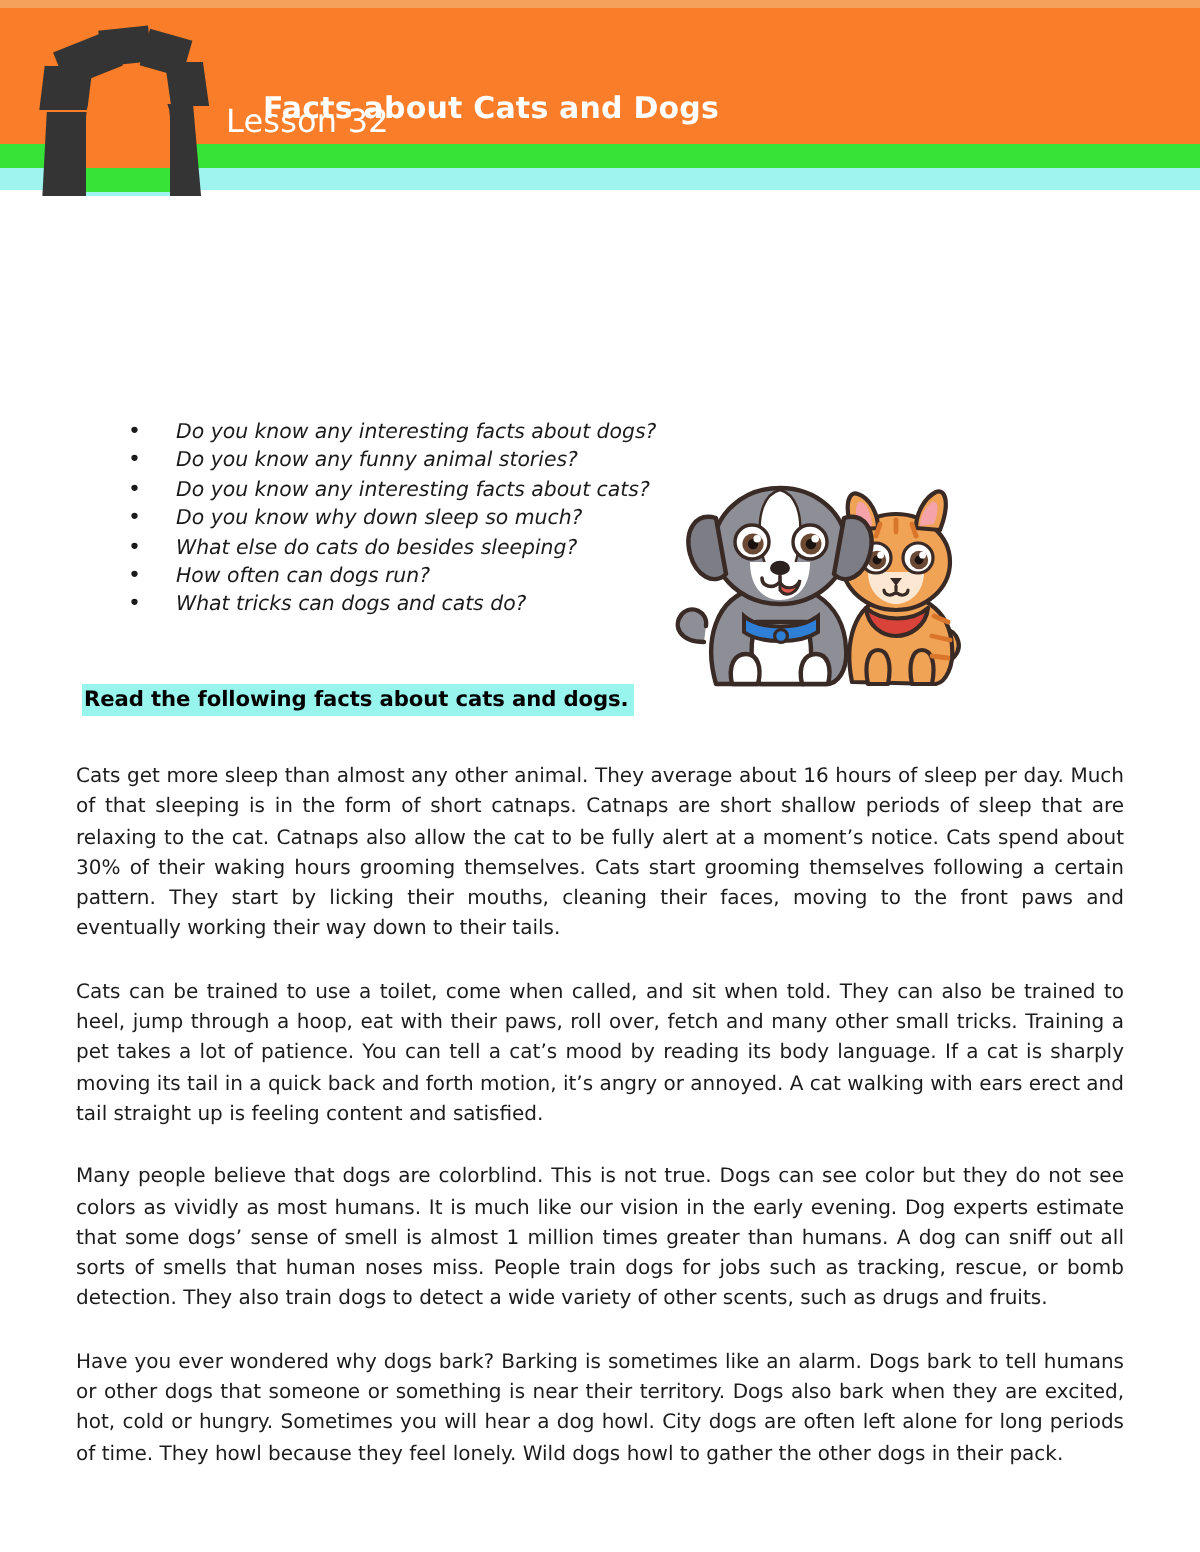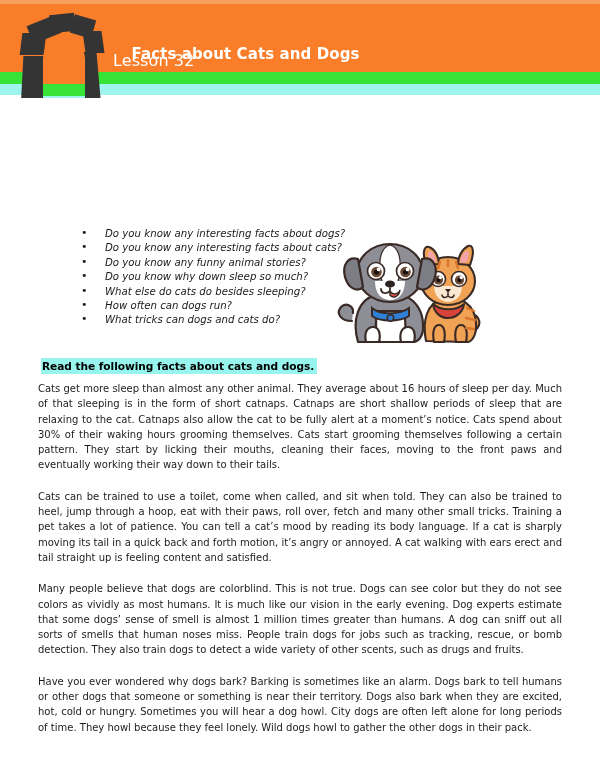--- a/index.html
+++ b/index.html
@@ -140,21 +140,21 @@
   .page {
     position: relative;
     padding: 0;
   }
 
   .bullet-list {
     position: absolute;
     left: 62px;
     top: 112px;
     width: 280px;
-    margin: 17px;
+    margin: 0;
     padding: 0;
     list-style: none;
   }
   .bullet-list li {
     position: relative;
     font-size: 10.2px;
     font-style: italic;
     color: #1a1a1a;
     line-height: 14.4px;
     padding-left: 26px;
@@ -175,21 +175,21 @@
     position: absolute;
     left: 330px;
     top: 131px;
     width: 175px;
     height: 120px;
   }
 
   .read-heading {
     position: absolute;
     left: 41px;
-    top: 260px;
+    top: 244px;
     background: #97f5ee;
     font-size: 10.6px;
     font-weight: bold;
     color: #000000;
     padding: 2px 3px 2px 1px;
     white-space: nowrap;
     letter-spacing: -0.05px;
     text-align: right;
   }
 
@@ -232,22 +232,22 @@
   </div>
 
   <div class="lesson-label">Lesson 32</div>
   <div class="header-title">Facts about Cats and Dogs</div>
 </div>
 
 <div class="page">
 
   <ul class="bullet-list">
     <li>Do you know any interesting facts about dogs?</li>
+    <li>Do you know any funny animal stories?</li>
     <li>Do you know any interesting facts about cats?</li>
-    <li>Do you know any funny animal stories?</li>
     <li>Do you know why down sleep so much?</li>
     <li>What else do cats do besides sleeping?</li>
     <li>How often can dogs run?</li>
     <li>What tricks can dogs and cats do?</li>
   </ul>
 
   <div class="animals">
     <svg width="175" height="120" viewBox="0 0 175 120" xmlns="http://www.w3.org/2000/svg">
 
       <g stroke="#3a2a26" stroke-width="2.1" stroke-linejoin="round" stroke-linecap="round">

